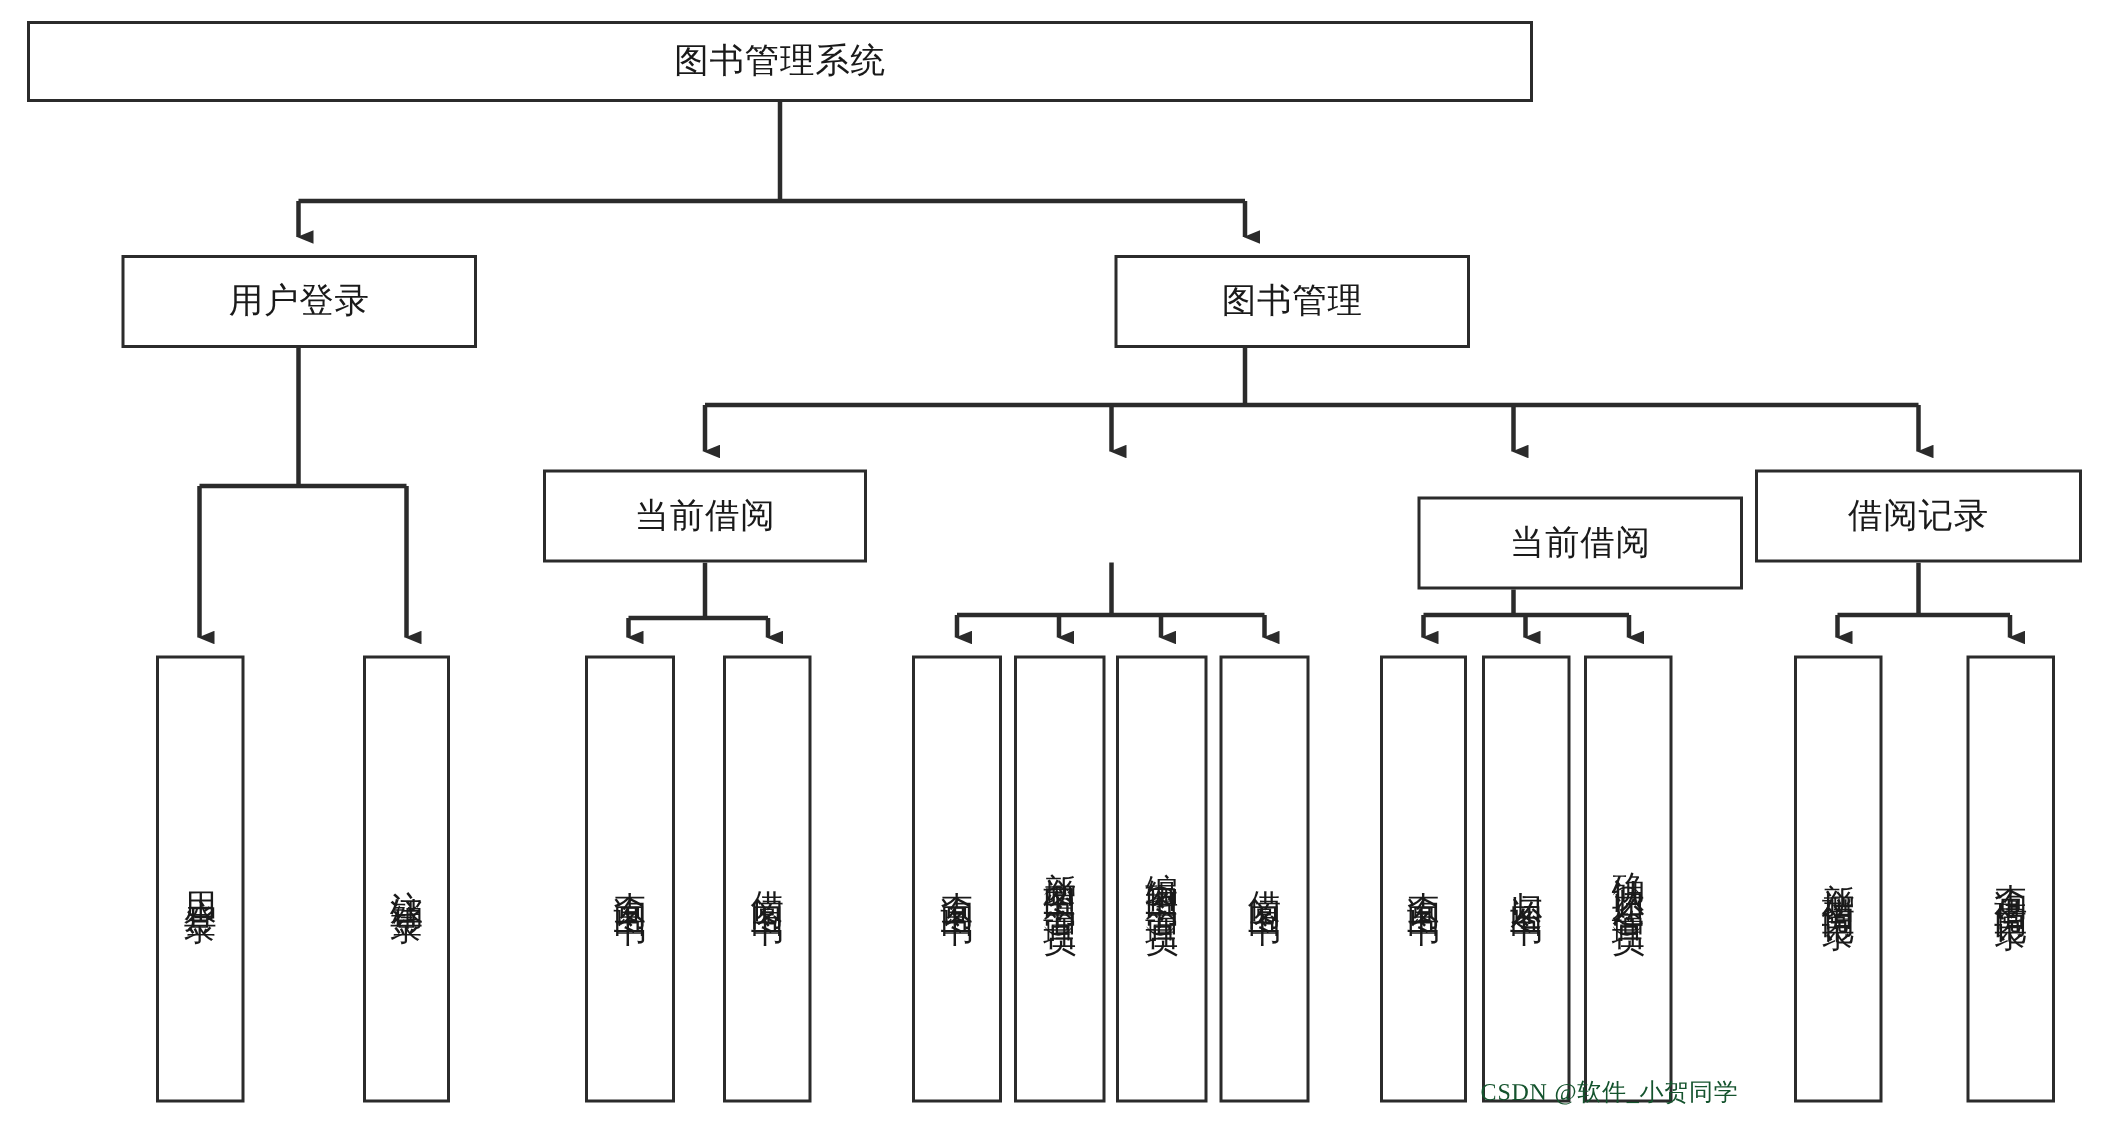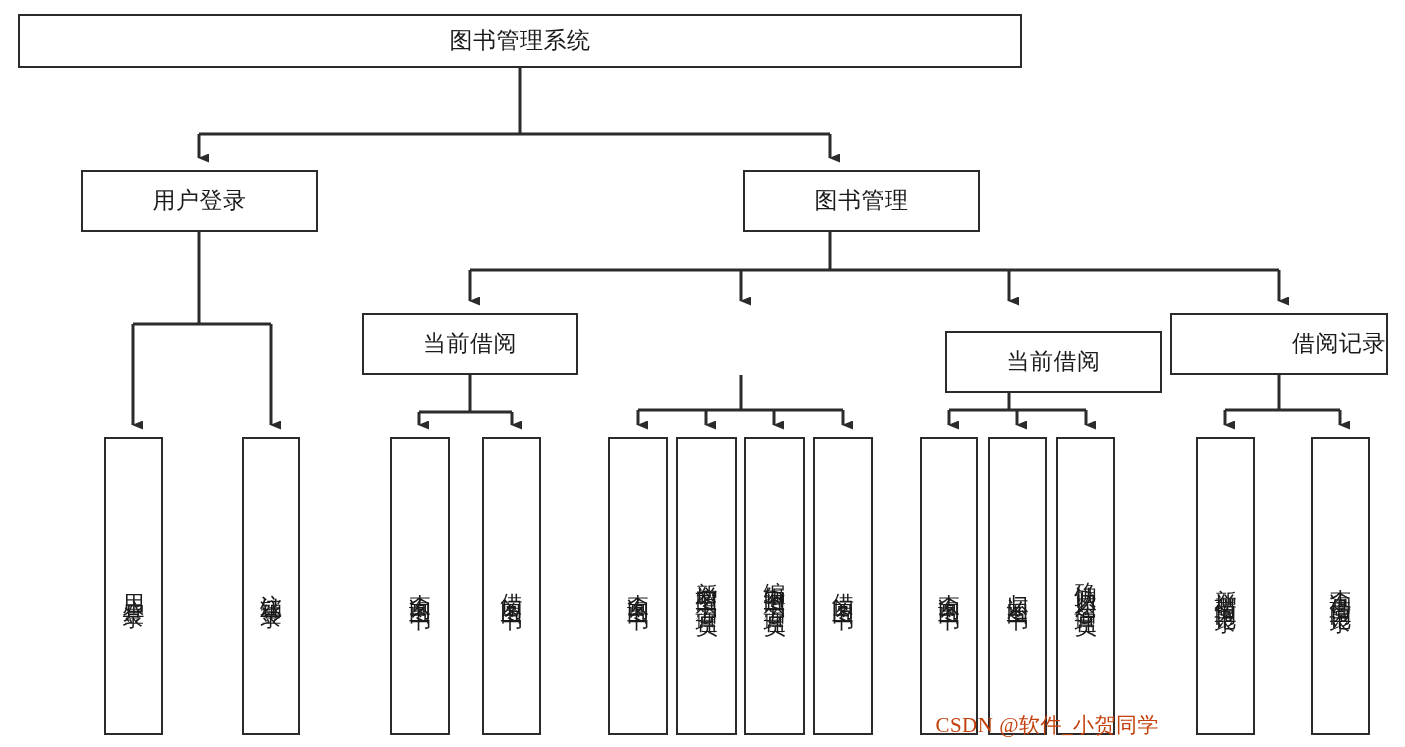--- a/index.html
+++ b/index.html
@@ -60,22 +60,22 @@
     text-orientation: upright;
     font-size: 22px;
     letter-spacing: 5px;
     line-height: 1;
     text-align: center;
   }
   #watermark {
     position: absolute;
     right: 8px;
     bottom: 8px;
-    font-size: 21px;
-    color: #c2410c;
+    font-size: 16px;
+    color: #14532d;
     white-space: nowrap;
     letter-spacing: 0.5px;
   }
 </style>
 </head>
 <body>
 
 <div id="diagram-root">
 
   <svg id="connectors" viewBox="0 0 1405 747" xmlns="http://www.w3.org/2000/svg">
@@ -150,21 +150,21 @@
   <div class="node horizontal" style="left:711px; top:170px; width:237px; height:62px;margin-left:32px;">
     <span class="node-label">图书管理</span>
   </div>
 
   <div class="node horizontal" style="left:362px; top:313px; width:216px; height:62px;">
     <span class="node-label">当前借阅</span>
   </div>
   <div class="node horizontal" style="left:901px; top:331px; width:217px; height:62px;margin-left:44px;">
     <span class="node-label">当前借阅</span>
   </div>
-  <div class="node horizontal" style="left:1170px; top:313px; width:218px; height:62px;justify-content:flex-end;">
+  <div class="node horizontal" style="left:1170px; top:313px; width:218px; height:62px;">
     <span class="node-label">借阅记录</span>
   </div>
 
   <div class="node vertical" style="left:104px; top:437px; width:59px; height:298px;">
     <span class="node-label">用户登录</span>
   </div>
   <div class="node vertical" style="left:242px; top:437px; width:58px; height:298px;">
     <span class="node-label">注销登录</span>
   </div>
   <div class="node vertical" style="left:390px; top:437px; width:60px; height:298px;">

